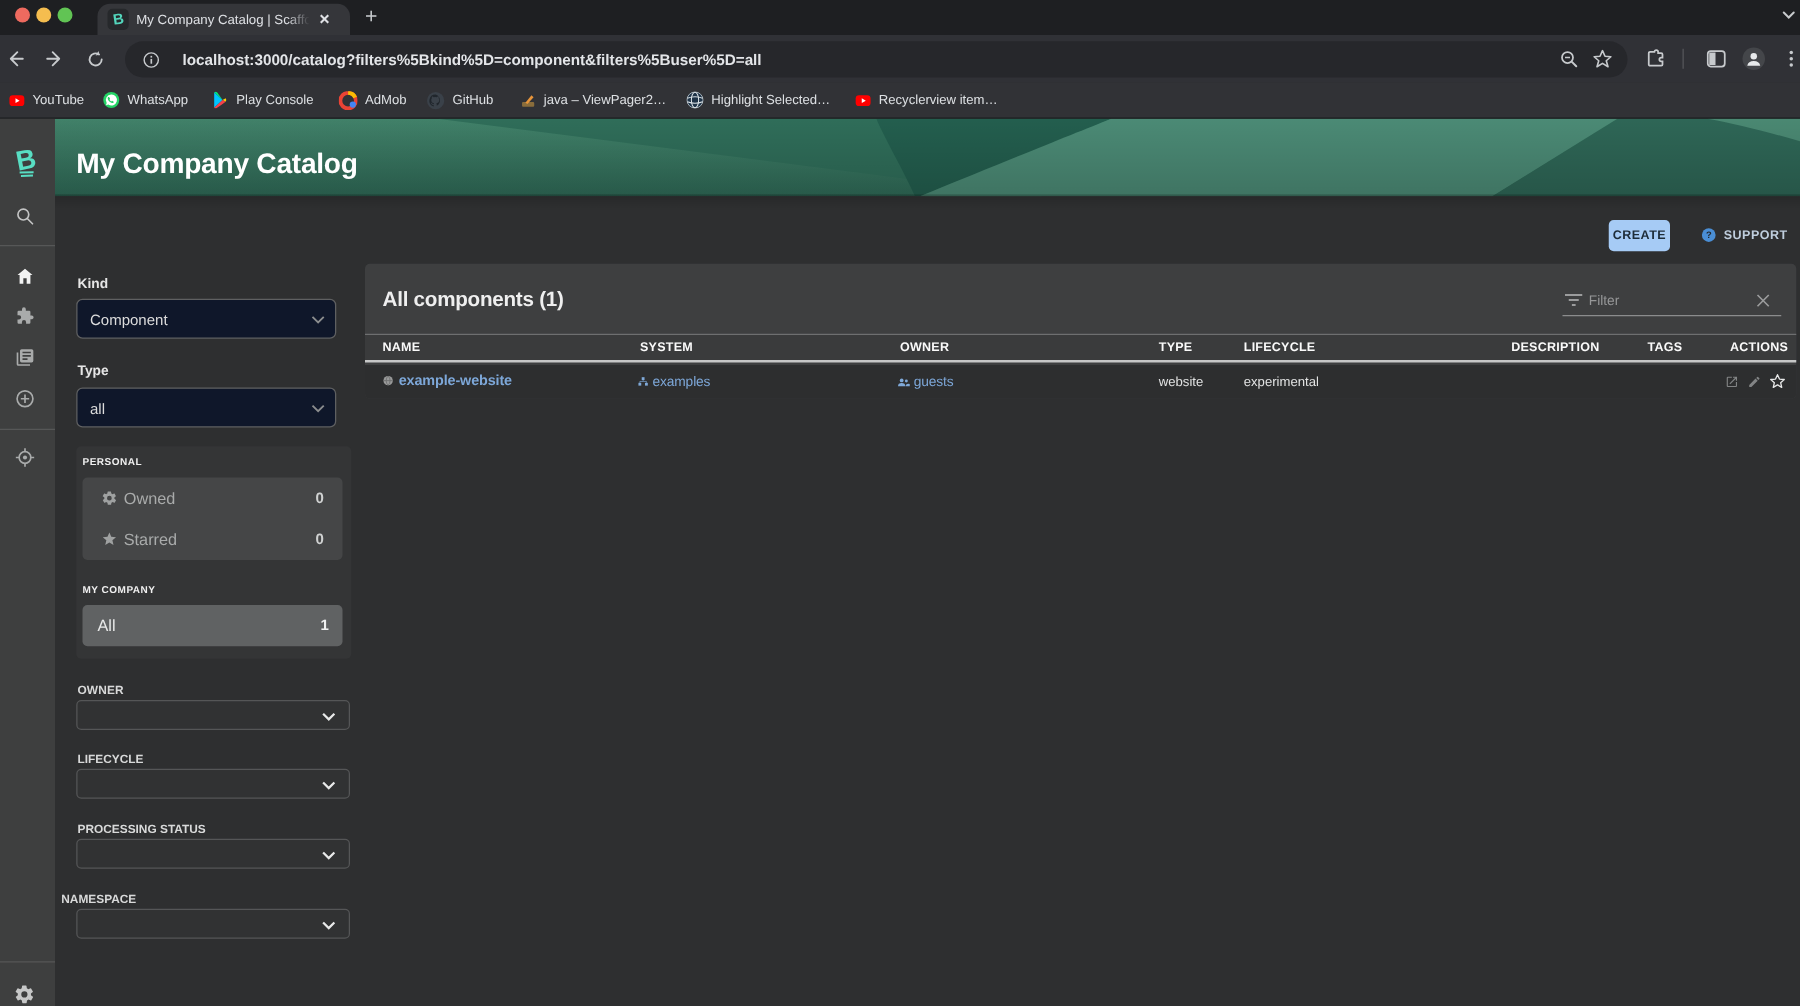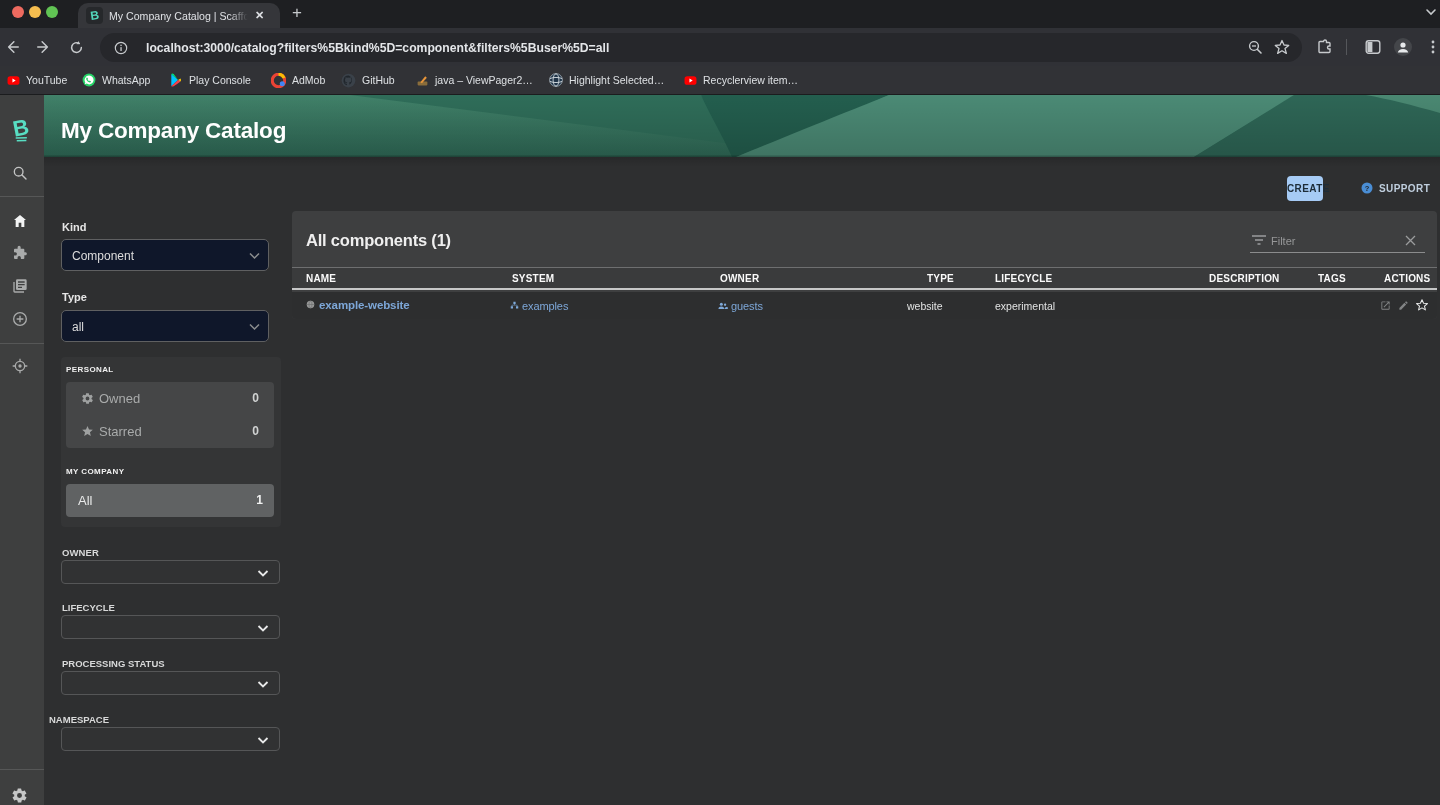--- a/index.html
+++ b/index.html
@@ -25,21 +25,21 @@
 #bookmarks { left:0; top:66px; width:1440px; height:29px; background:#313236; border-bottom:1px solid #1b1c1e; }
 .bm { position:absolute; top:0; height:28px; display:flex; align-items:center; gap:6px; color:#dde0e3; font-size:10.5px; }
 
 
 #sidebar { left:0; top:95px; width:44px; height:710px; background:#3e3f3f; }
 .sdiv { left:0; width:44px; height:1px; background:#565757; }
 #content { left:44px; top:157px; width:1396px; height:648px; background:#2e2f30; }
 #header { left:44px; top:95px; width:1396px; height:62px; }
 #htitle { left:61px; top:118px; color:#fff; font-size:22.5px; font-weight:bold; letter-spacing:-0.2px; }
 
-#createbtn { left:1287px; top:176px; width:36px; height:25px; background:#a6cbf5; border-radius:4px; color:#1d2c38; font-size:10px; font-weight:bold; letter-spacing:0.4px; text-align:center; line-height:25px; }
+#createbtn { left:1287px; top:176px; width:49px; height:25px; background:#a6cbf5; border-radius:4px; color:#1d2c38; font-size:10px; font-weight:bold; letter-spacing:0.4px; text-align:center; line-height:25px; }
 #support { left:1361px; top:182px; display:flex; align-items:center; gap:6px; }
 #support span { color:#bfcedd; font-size:10px; font-weight:bold; letter-spacing:0.4px; }
 
 
 .flabel { color:#e6e6e6; font-size:11px; font-weight:bold; }
 .fselect { background:#0f172a; border:1px solid #5f6061; border-radius:5px; color:#dcdcdc; font-size:12px; }
 .fselect2 { background:#313233; border:1px solid #555657; border-radius:4px; }
 #fcard { left:61px; top:357px; width:220px; height:170px; background:#343536; border-radius:4px; }
 .cathead { color:#f0f0f0; font-size:8px; font-weight:bold; letter-spacing:0.4px; }
 #pblock { left:66px; top:382px; width:208px; height:66px; background:#454647; border-radius:4px; }
@@ -354,21 +354,21 @@
     <path d="M12 8 V11 M12 11 H5 V14 M12 11 H19 V14" stroke="#7fa9d9" stroke-width="1.5" fill="none"></path>
   </svg>
 <div class="abs link" style="left:522px; top:300px;">examples</div>
 <svg class="abs" style="left:718px; top:302px;" width="10" height="8" viewBox="0 0 24 16">
     <circle cx="8" cy="4" r="3.6" fill="#7fa9d9"></circle>
     <circle cx="17" cy="5" r="2.8" fill="#7fa9d9"></circle>
     <path d="M1 15 a7 6 0 0 1 14 0 z" fill="#7fa9d9"></path>
     <path d="M15.5 15 a5.5 5 0 0 1 8 -4 v4 z" fill="#7fa9d9"></path>
   </svg>
 <div class="abs link" style="left:731px; top:300px;">guests</div>
-<div class="cell" style="left:907px;">website</div>
+<div class="cell" style="left:927px;">website</div>
 <div class="cell" style="left:995px;">experimental</div>
 <svg class="abs" style="left:1380px; top:300px;" width="11" height="11" viewBox="0 0 24 24">
     <path d="M19 19 H5 V5 H12 V3 H5 a2 2 0 0 0 -2 2 V19 a2 2 0 0 0 2 2 H19 a2 2 0 0 0 2 -2 V12 H19 Z M14 3 V5 H17.6 L7.8 14.8 L9.2 16.2 L19 6.4 V10 H21 V3 Z" fill="#828485"></path>
   </svg>
 <svg class="abs" style="left:1398px; top:300px;" width="11" height="11" viewBox="0 0 24 24">
     <path d="M3 17.25 V21 h3.75 L17.8 9.94 l-3.75 -3.75 Z M20.7 7 a1 1 0 0 0 0 -1.4 l-2.3 -2.3 a1 1 0 0 0 -1.4 0 l-1.8 1.8 3.75 3.75 Z" fill="#828485"></path>
   </svg>
 <svg class="abs" style="left:1415px; top:298px;" width="14" height="14" viewBox="0 0 24 24">
     <path d="M12 3 L14.7 9 L21.3 9.6 L16.3 14 L17.8 20.4 L12 17 L6.2 20.4 L7.7 14 L2.7 9.6 L9.3 9 Z" stroke="#e8e9e9" stroke-width="1.8" fill="none" stroke-linejoin="round"></path>
   </svg>

